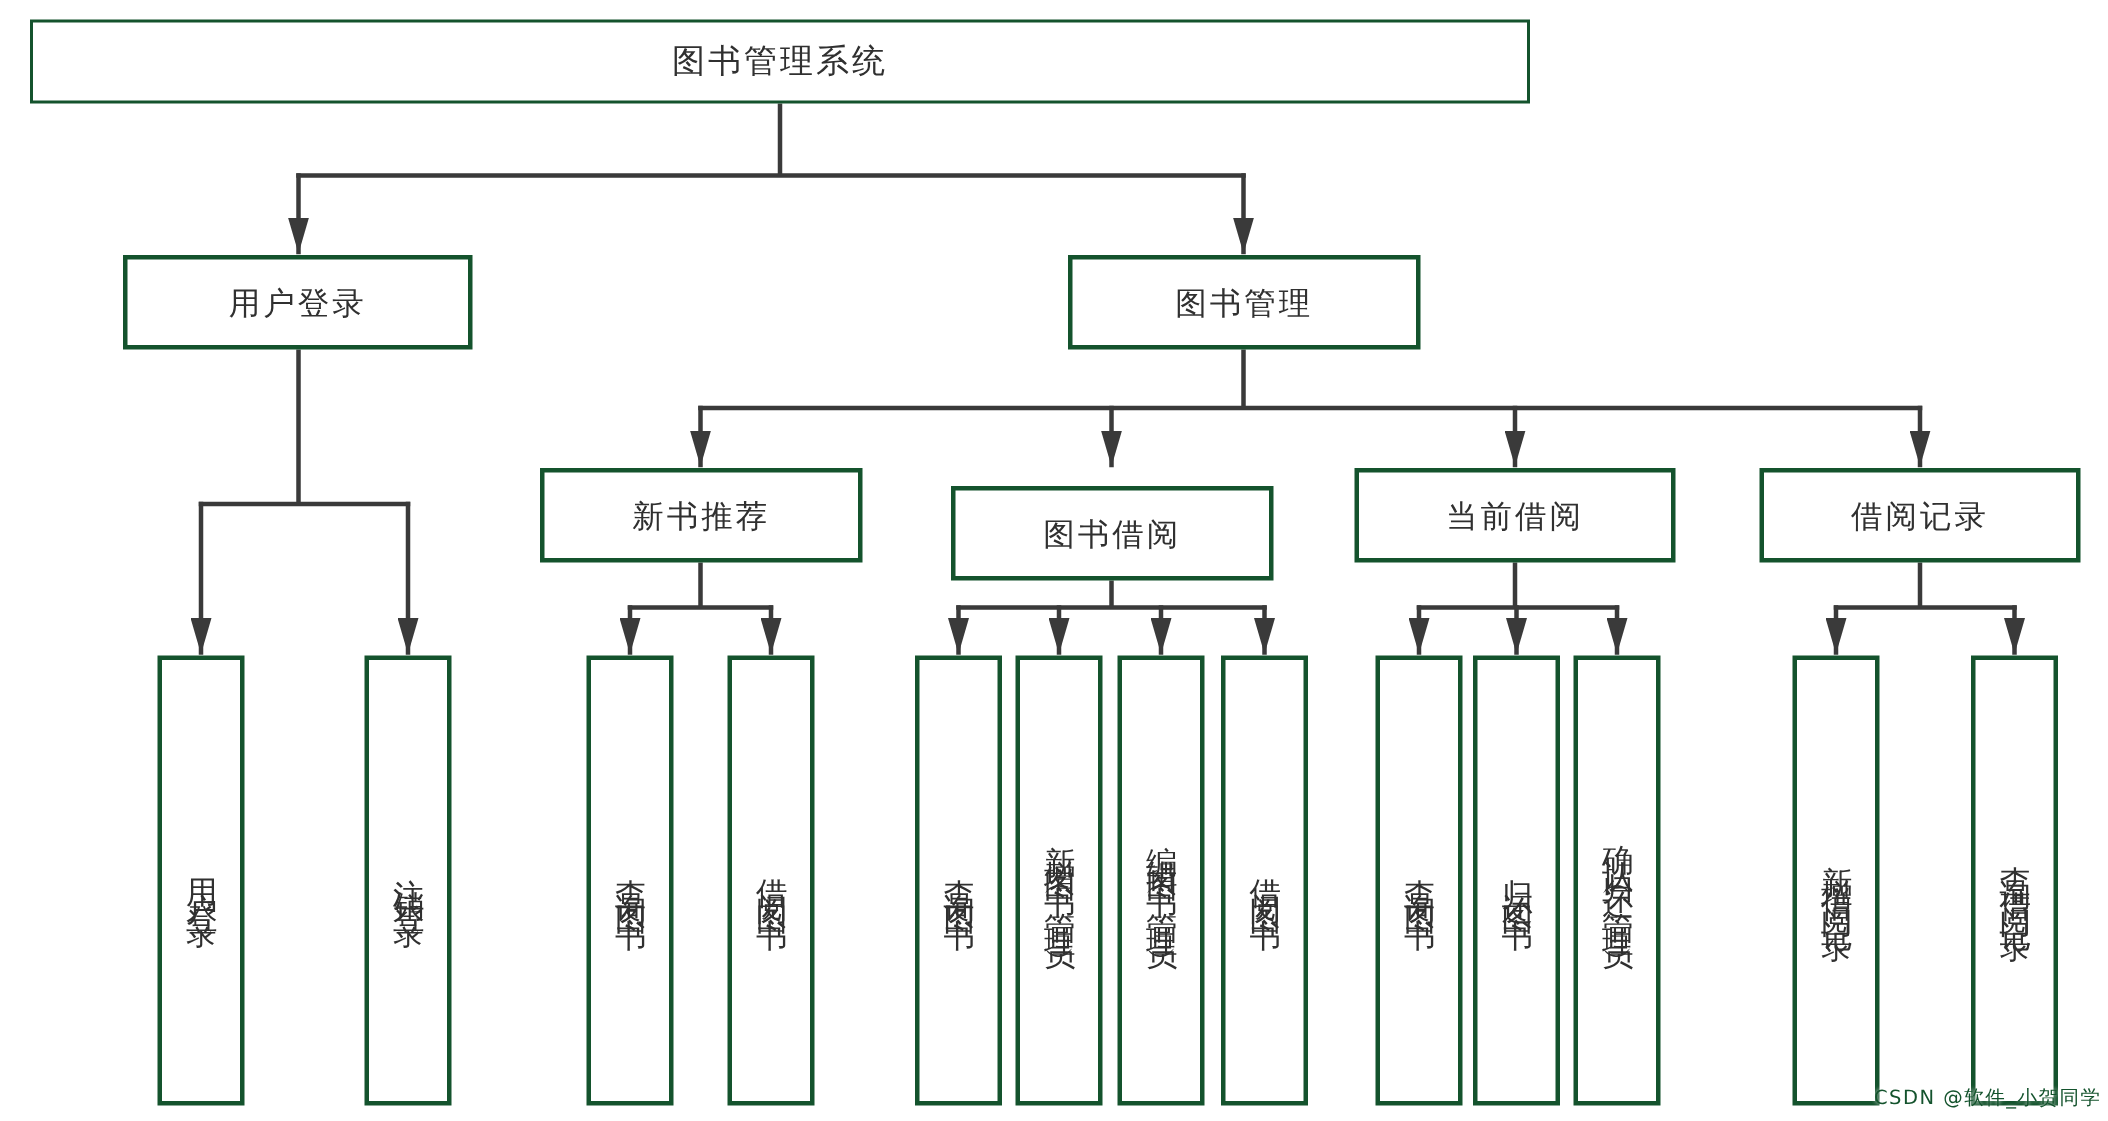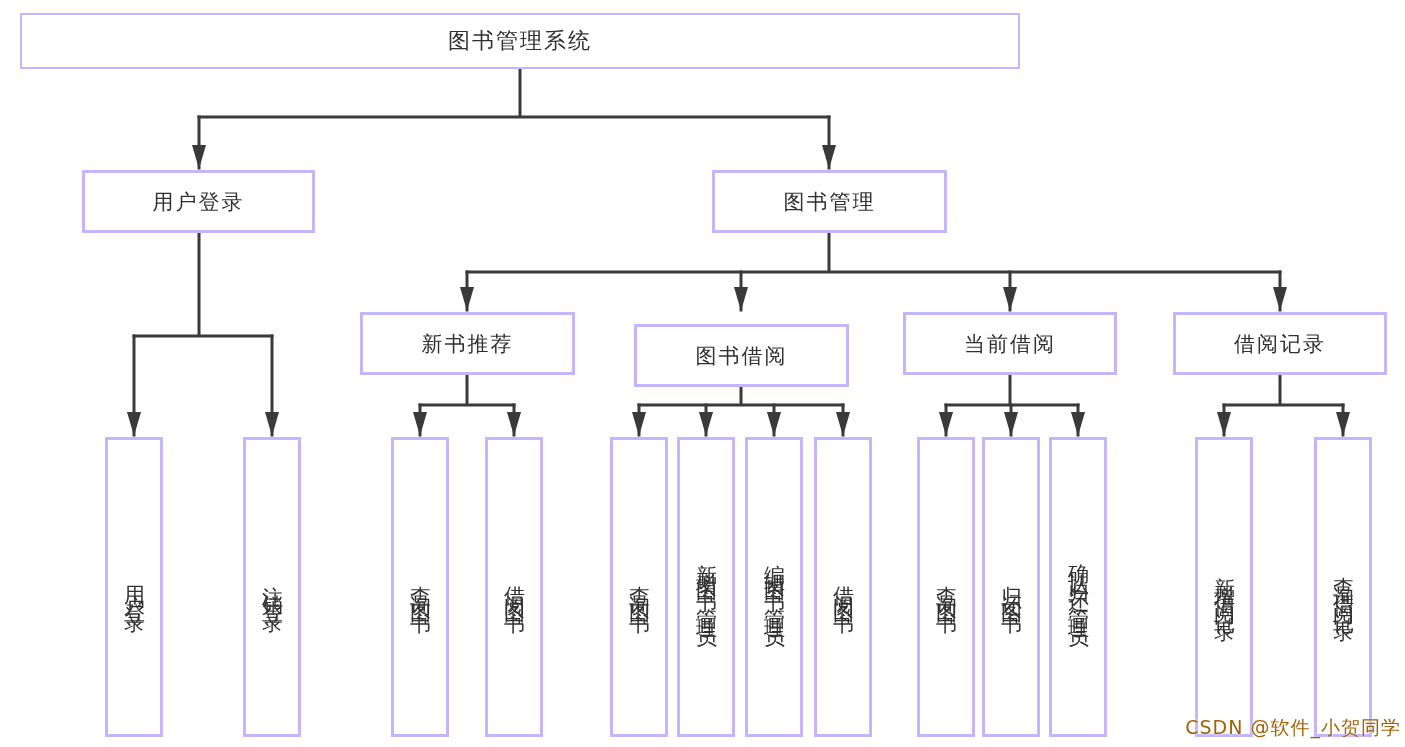--- a/index.html
+++ b/index.html
@@ -9,21 +9,21 @@
     height: 747px;
     background: #ffffff;
     font-family: "DejaVu Sans", "Liberation Sans", sans-serif;
     overflow: hidden;
   }
   svg.connectors { position: absolute; left: 0; top: 0; width: 1405px; height: 747px; }
   .box {
     position: absolute;
     box-sizing: border-box;
     background: #ffffff;
-    border: 3px solid #c4b5fd;
+    border: 3px solid #14532d;
     color: #303030;
     display: flex;
     align-items: center;
     justify-content: center;
     text-align: center;
   }
   .root-box { border-width: 2px; }
   .root-box .lbl { font-size: 22px; letter-spacing: 2px; }
   .h-node .lbl { font-size: 21px; letter-spacing: 2px; }
   .leaf .lbl {
@@ -31,22 +31,22 @@
     text-orientation: mixed;
     font-size: 21px;
     letter-spacing: 9px;
     line-height: 1;
     white-space: nowrap;
   }
   .watermark {
     position: absolute;
     right: 4px;
     bottom: 6px;
-    font-size: 19px;
-    color: #a16207;
+    font-size: 13px;
+    color: #14532d;
     letter-spacing: 1px;
     text-shadow: 0 0 3px #ffffff;
     z-index: 5;
     margin-left: 48px;
   }
 </style>
 </head>
 <body>
 
 <div class="stage">

